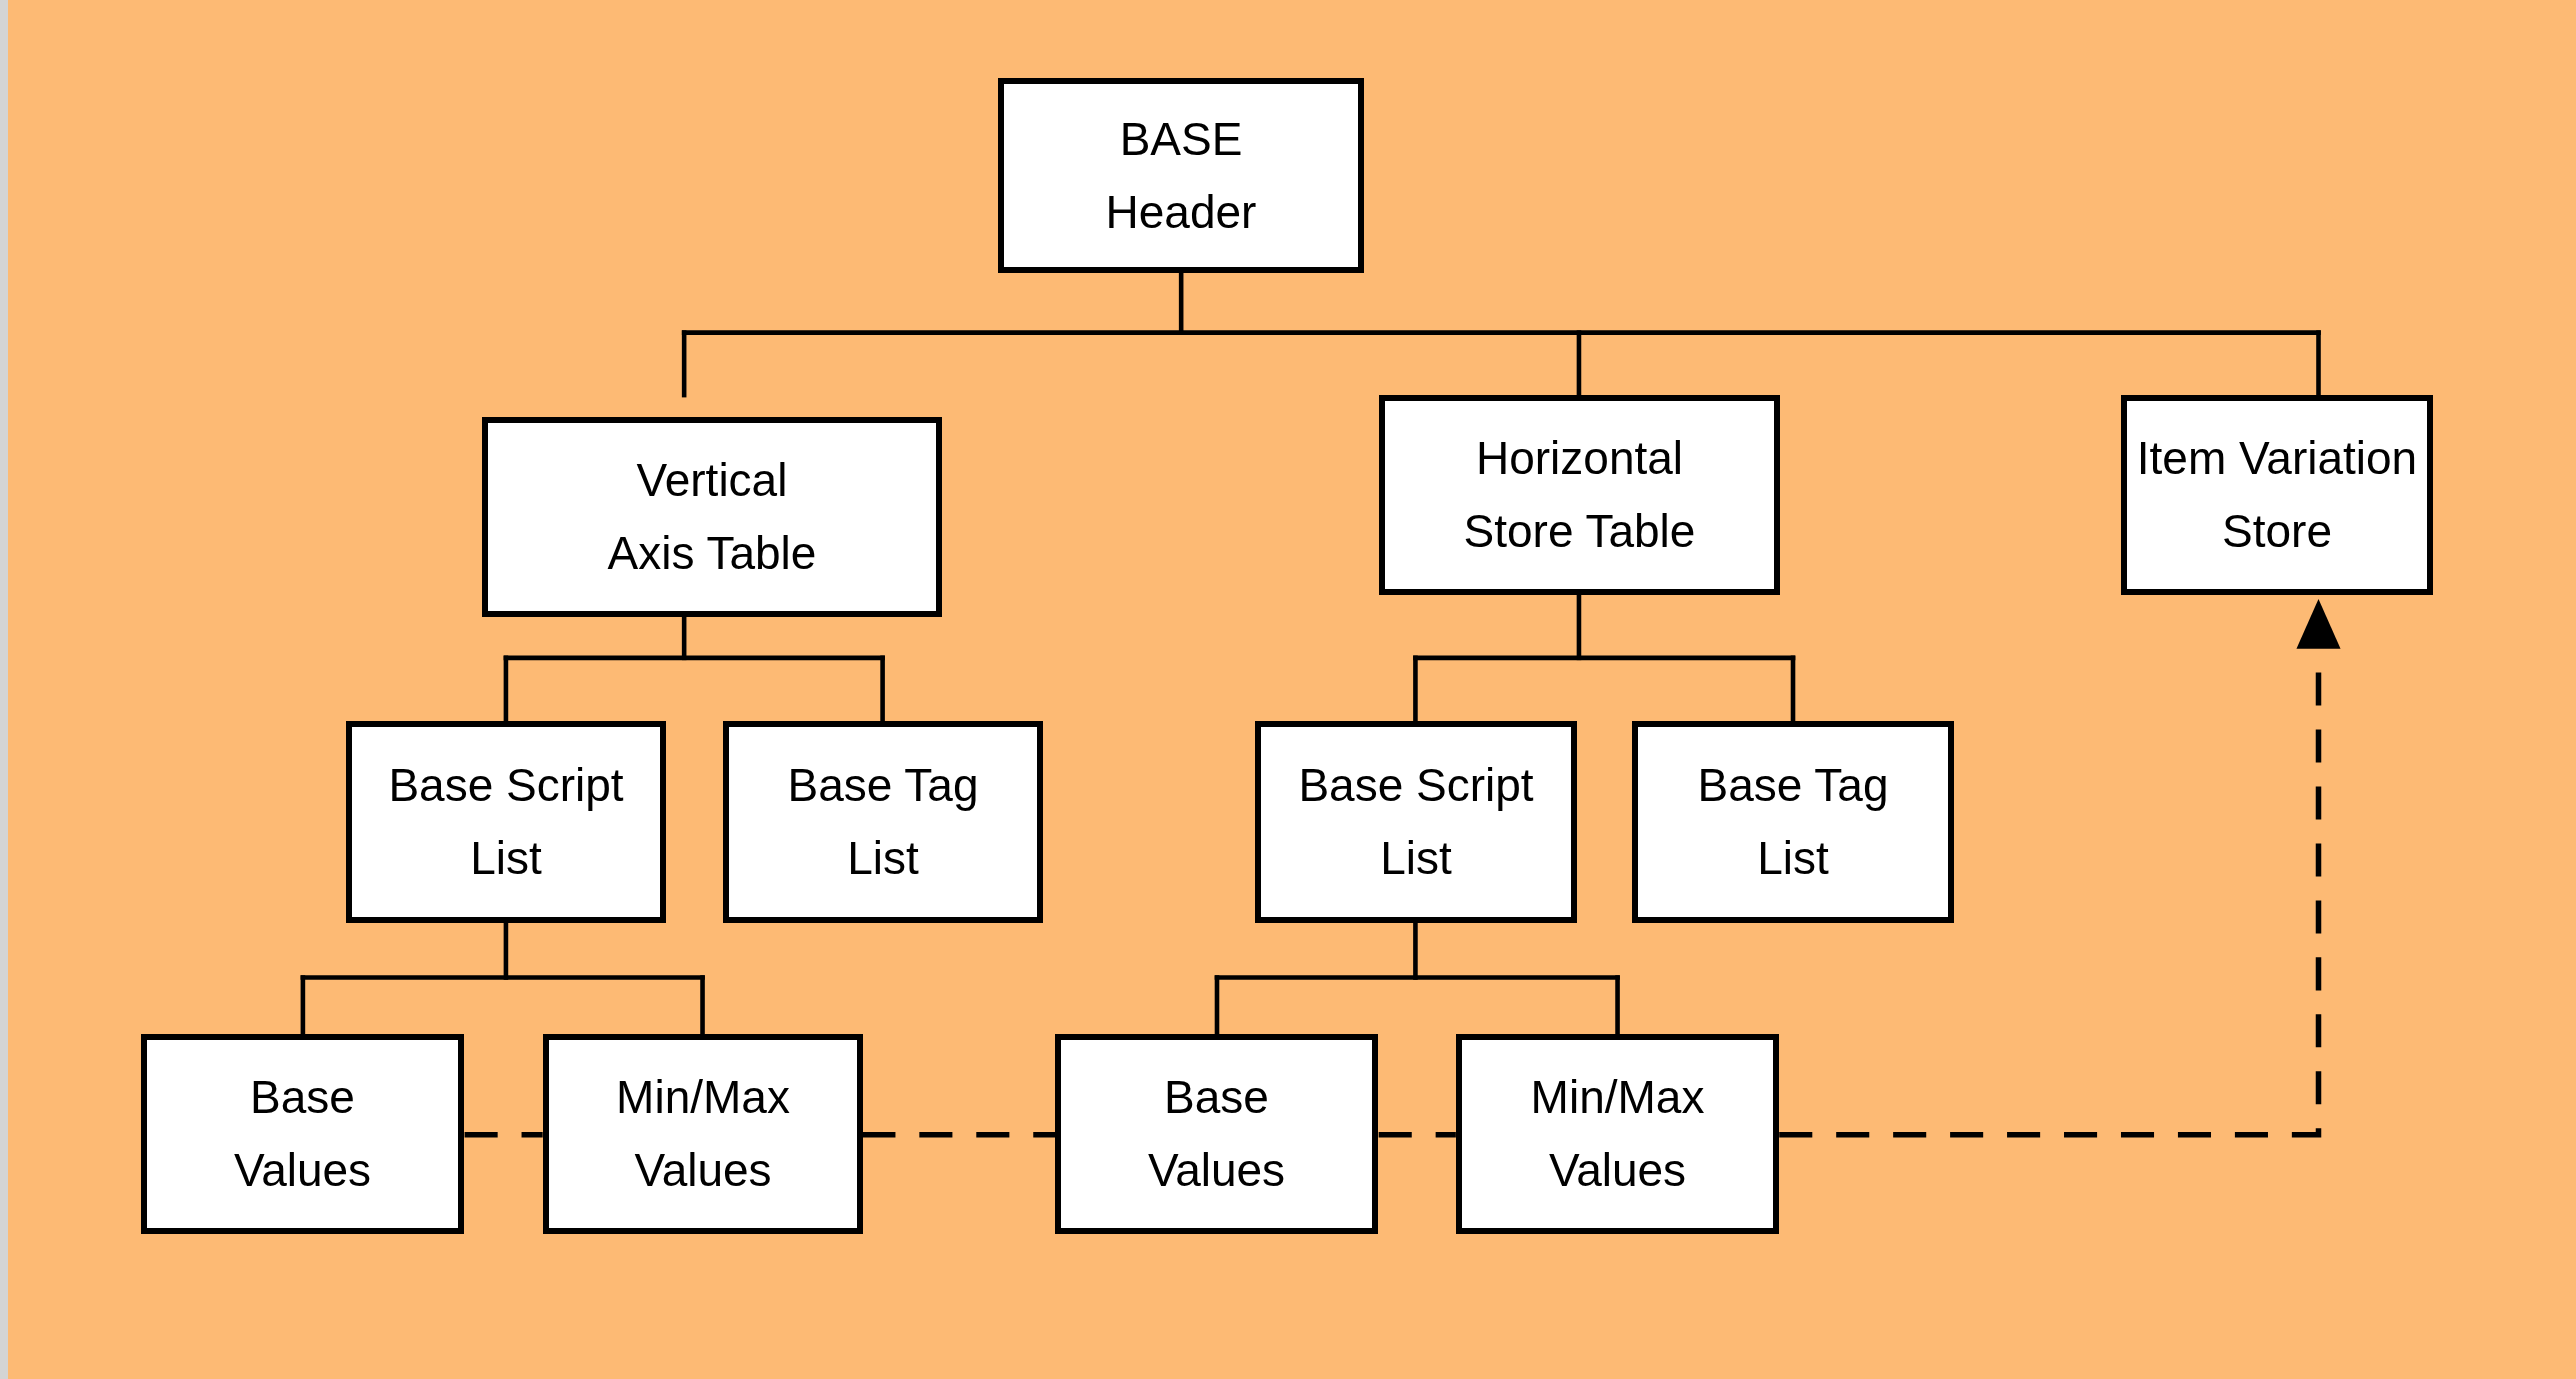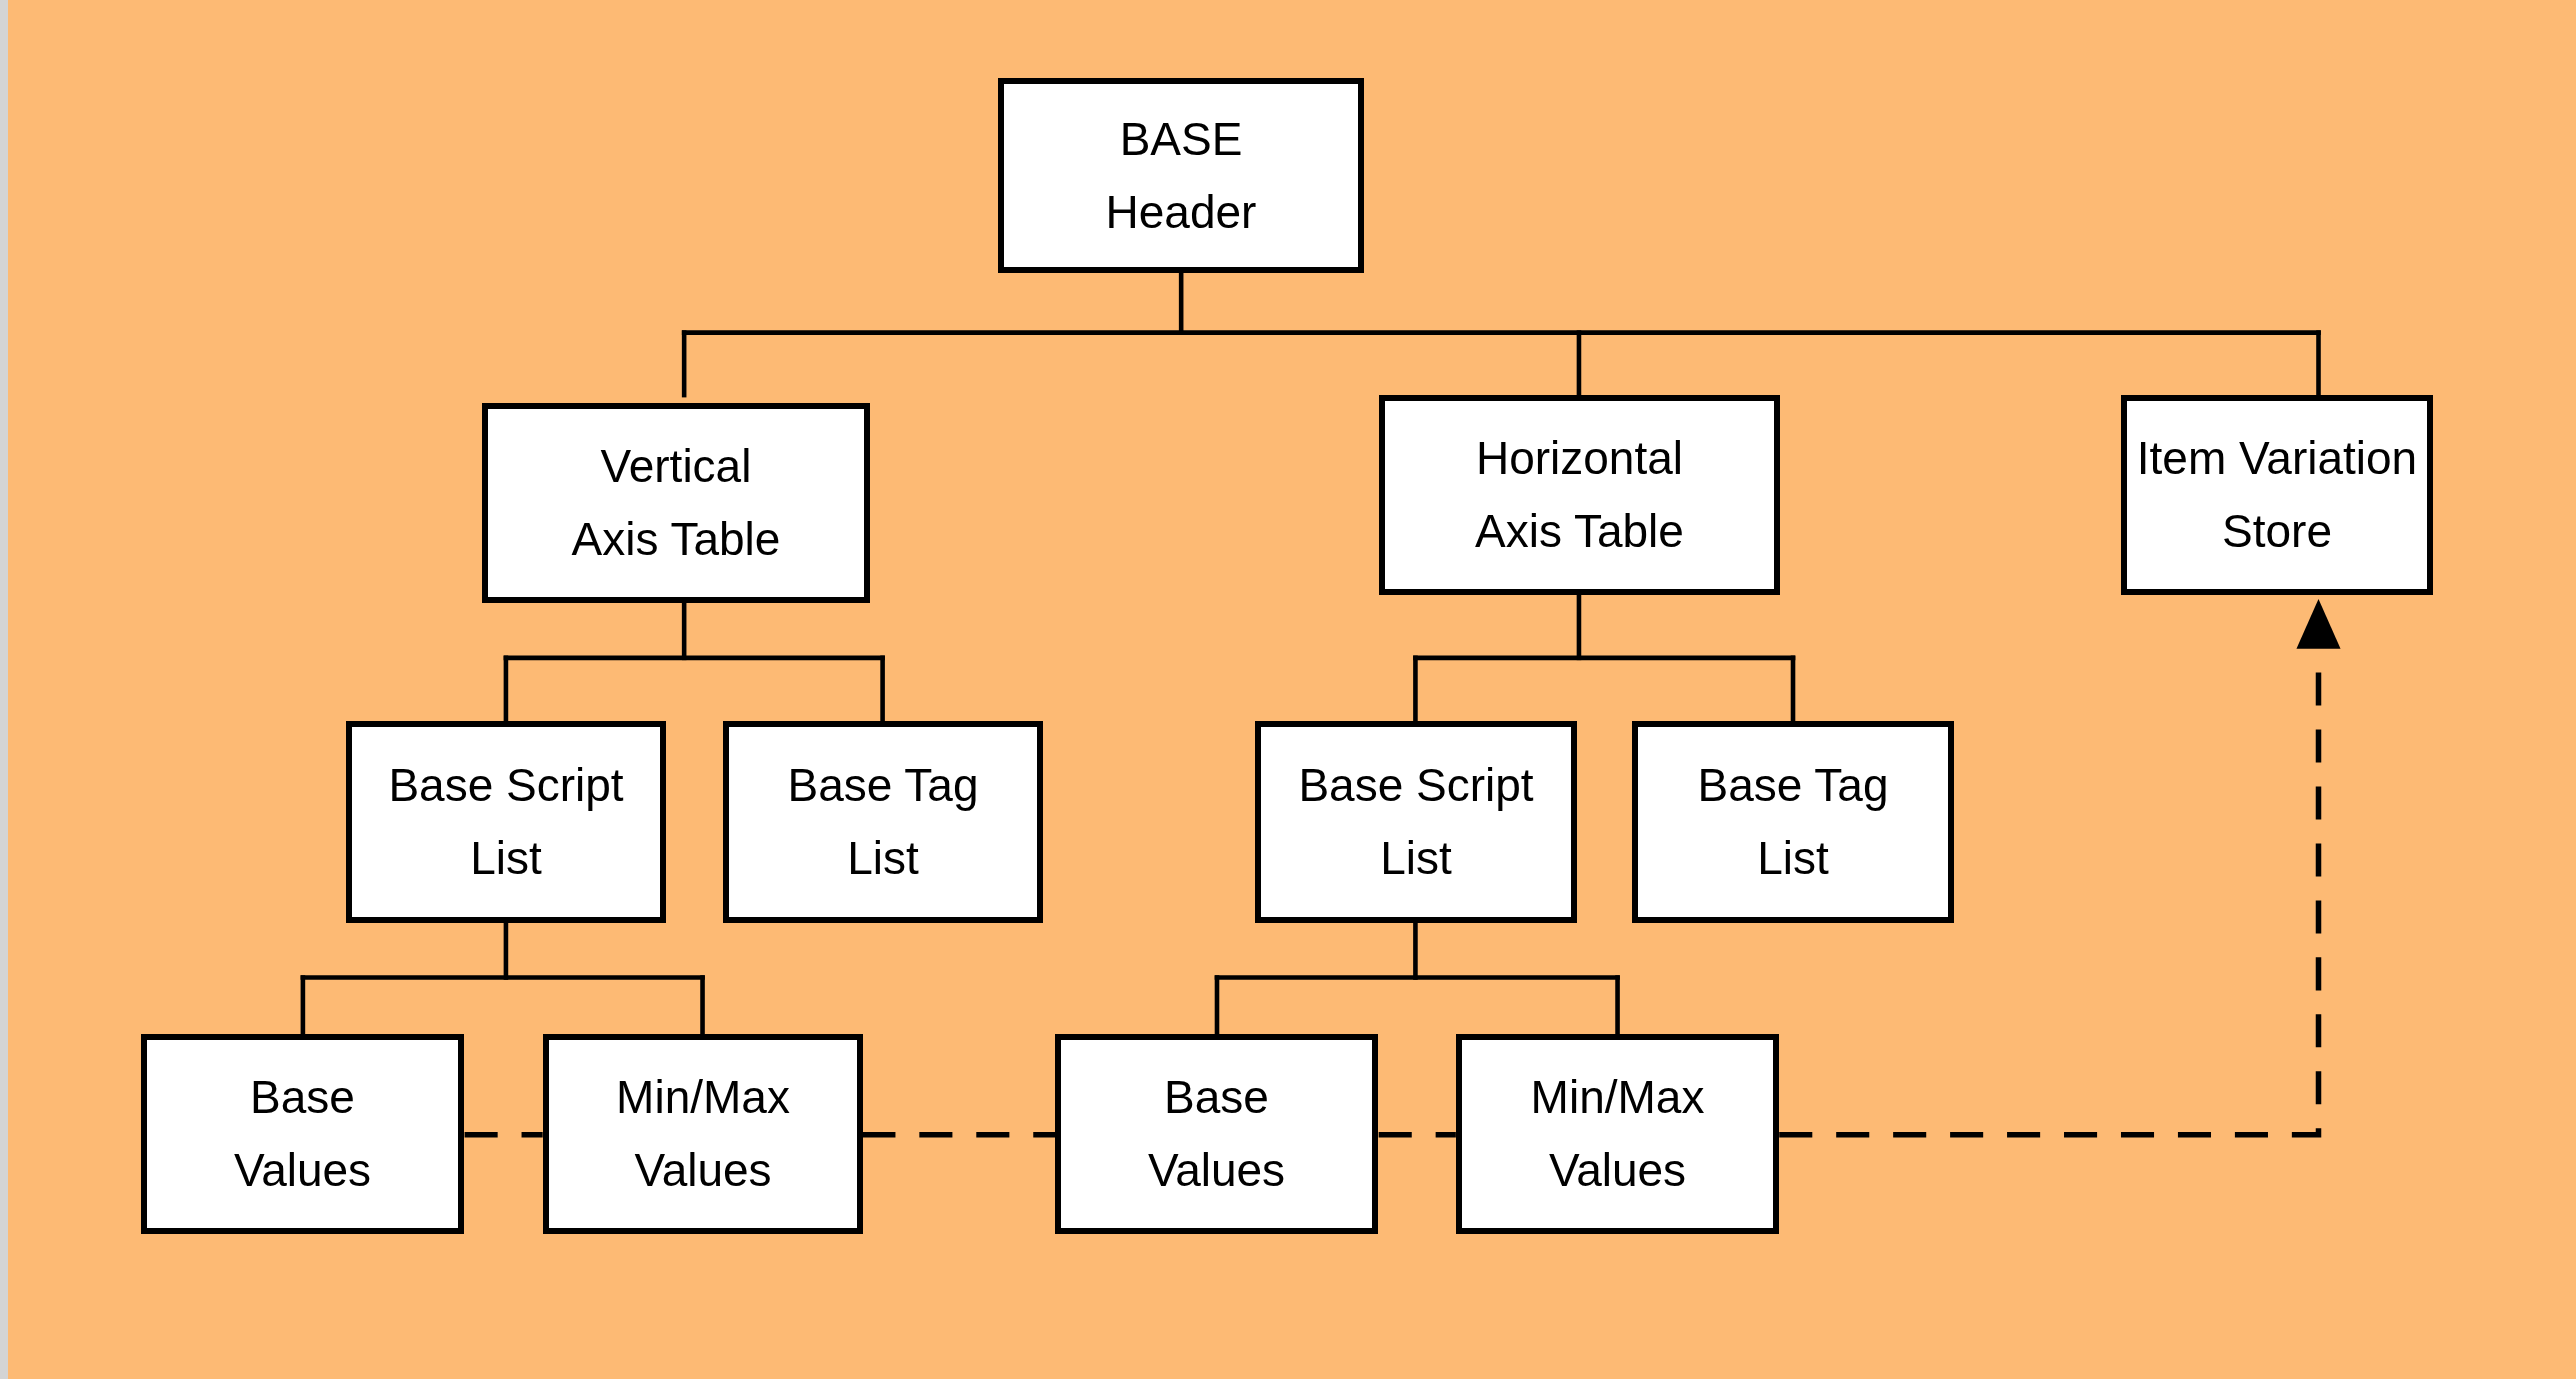--- a/index.html
+++ b/index.html
@@ -69,24 +69,24 @@
         <polyline points="497,1235 582,1235" fill="none" stroke="#000000" stroke-width="6" stroke-dasharray="36 26"></polyline>
         <polyline points="930,1235 1140,1235" fill="none" stroke="#000000" stroke-width="6" stroke-dasharray="36 26"></polyline>
         <polyline points="1492,1235 1576,1235" fill="none" stroke="#000000" stroke-width="6" stroke-dasharray="36 26"></polyline>
         <polyline points="1928,1235 2515,1235 2515,706" fill="none" stroke="#000000" stroke-width="6" stroke-dasharray="36 26"></polyline>
       </g>
     <polygon id="arrowhead" points="2515,652 2491,706 2539,706" fill="#000000"></polygon>
   </svg>
 
   <div class="node" style="left: 990px; top: 78px; width: 366px; height: 195px; background: rgb(255, 255, 255); border-color: rgb(0, 0, 0); border-width: 6.4px; color: rgb(0, 0, 0);">BASE
 Header</div>
-  <div class="node" style="left: 474px; top: 403px; width: 388px; height: 200px; background: rgb(255, 255, 255); border-color: rgb(0, 0, 0); border-width: 6.4px; color: rgb(0, 0, 0);">Vertical
+  <div class="node" style="left: 474px; top: 417px; width: 460px; height: 200px; background: rgb(255, 255, 255); border-color: rgb(0, 0, 0); border-width: 6.4px; color: rgb(0, 0, 0);">Vertical
 Axis Table</div>
   <div class="node" style="left: 1371px; top: 395px; width: 401px; height: 200px; background: rgb(255, 255, 255); border-color: rgb(0, 0, 0); border-width: 6.4px; color: rgb(0, 0, 0);">Horizontal
-Axis Table</div>
+Store Table</div>
   <div class="node" style="left: 2113px; top: 395px; width: 312px; height: 200px; background: rgb(255, 255, 255); border-color: rgb(0, 0, 0); border-width: 6.4px; color: rgb(0, 0, 0);">Item Variation
 Store</div>
   <div class="node" style="left: 338px; top: 721px; width: 320px; height: 202px; background: rgb(255, 255, 255); border-color: rgb(0, 0, 0); border-width: 6.4px; color: rgb(0, 0, 0);">Base Script
 List</div>
   <div class="node" style="left: 715px; top: 721px; width: 320px; height: 202px; background: rgb(255, 255, 255); border-color: rgb(0, 0, 0); border-width: 6.4px; color: rgb(0, 0, 0);">Base Tag
 List</div>
   <div class="node" style="left: 1247px; top: 721px; width: 322px; height: 202px; background: rgb(255, 255, 255); border-color: rgb(0, 0, 0); border-width: 6.4px; color: rgb(0, 0, 0);">Base Script
 List</div>
   <div class="node" style="left: 1624px; top: 721px; width: 322px; height: 202px; background: rgb(255, 255, 255); border-color: rgb(0, 0, 0); border-width: 6.4px; color: rgb(0, 0, 0);">Base Tag
 List</div>

